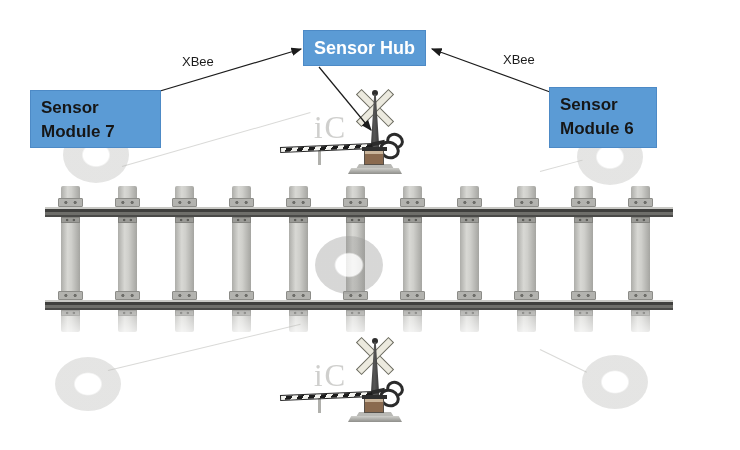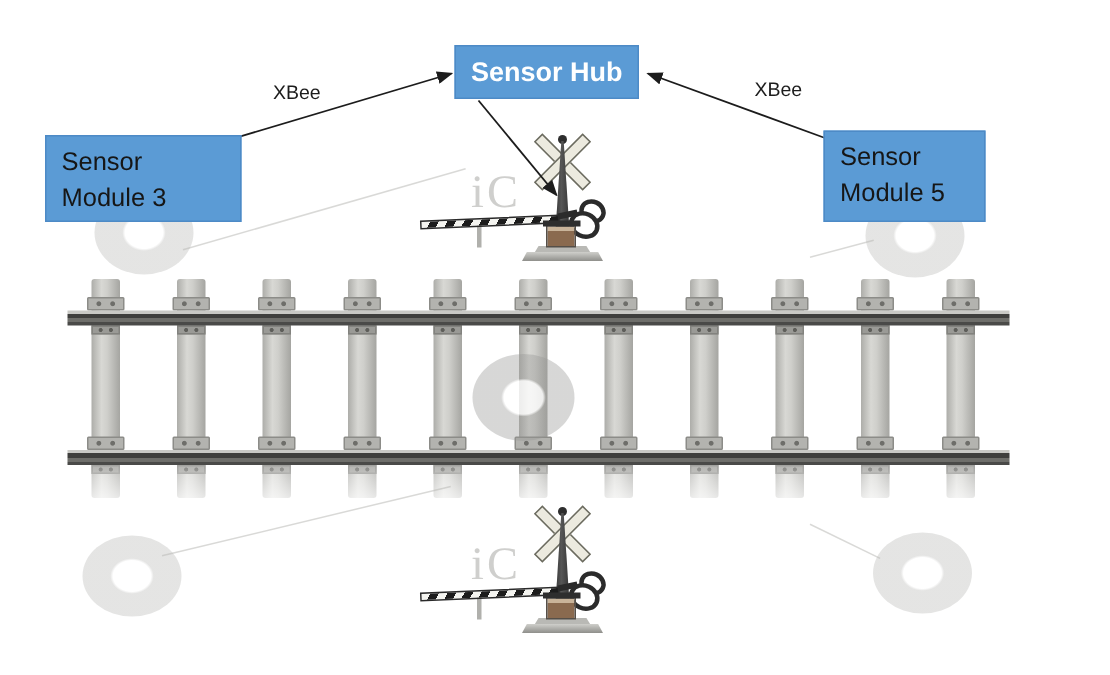--- a/index.html
+++ b/index.html
@@ -12,21 +12,21 @@
   .node {
     position:absolute; background:#5b9bd5; border:1px solid #4d8ac6;
     box-sizing:border-box; z-index:10;
   }
   #node-hub {
     left:303px; top:30px; width:123px; height:36px;
     color:#ffffff; font-weight:bold; font-size:18px;
     text-align:center; line-height:34px;
   }
   .sensor-node {
-    color:#161616; font-weight:normal; font-size:17px;
+    color:#161616; font-weight:bold; font-size:17px;
     padding:5px 0 0 10px; line-height:24px;
   }
   #node-s1 { left:30px;  top:90px; width:131px; height:58px; }
   #node-s2 { left:549px; top:87px; width:108px; height:61px; }
   .xbee-label {
     position:absolute; font-size:13px; color:#1c1c1c; z-index:10;
   }
   #xbee-left  { left:182px; top:54px; }
   #xbee-right { left:503px; top:52px; }
   #arrow-layer { position:absolute; left:0; top:0; z-index:9; }
@@ -251,22 +251,22 @@
       </marker>
     </defs>
     <line x1="140" y1="97" x2="301" y2="49" stroke="#1c1c1c" stroke-width="1.2" marker-end="url(#ah)"></line>
     <line x1="550" y1="92" x2="432" y2="49" stroke="#1c1c1c" stroke-width="1.2" marker-end="url(#ah)"></line>
     <line x1="319" y1="67" x2="371" y2="130" stroke="#1c1c1c" stroke-width="1.2" marker-end="url(#ah)"></line>
   </svg>
 
   <div class="node" id="node-hub" style="background: rgb(91, 155, 213); color: rgb(255, 255, 255);">Sensor Hub</div>
   <div class="node sensor-node" id="node-s1" style="background: rgb(91, 155, 213);">
     <div>Sensor</div>
-    <div>Module 3</div>
+    <div>Module 7</div>
   </div>
   <div class="node sensor-node" id="node-s2" style="background: rgb(91, 155, 213);">
     <div>Sensor</div>
-    <div>Module 5</div>
+    <div>Module 6</div>
   </div>
   <span class="xbee-label" id="xbee-left">XBee</span>
   <span class="xbee-label" id="xbee-right">XBee</span>
 
 </div>
 
 </body></html>

